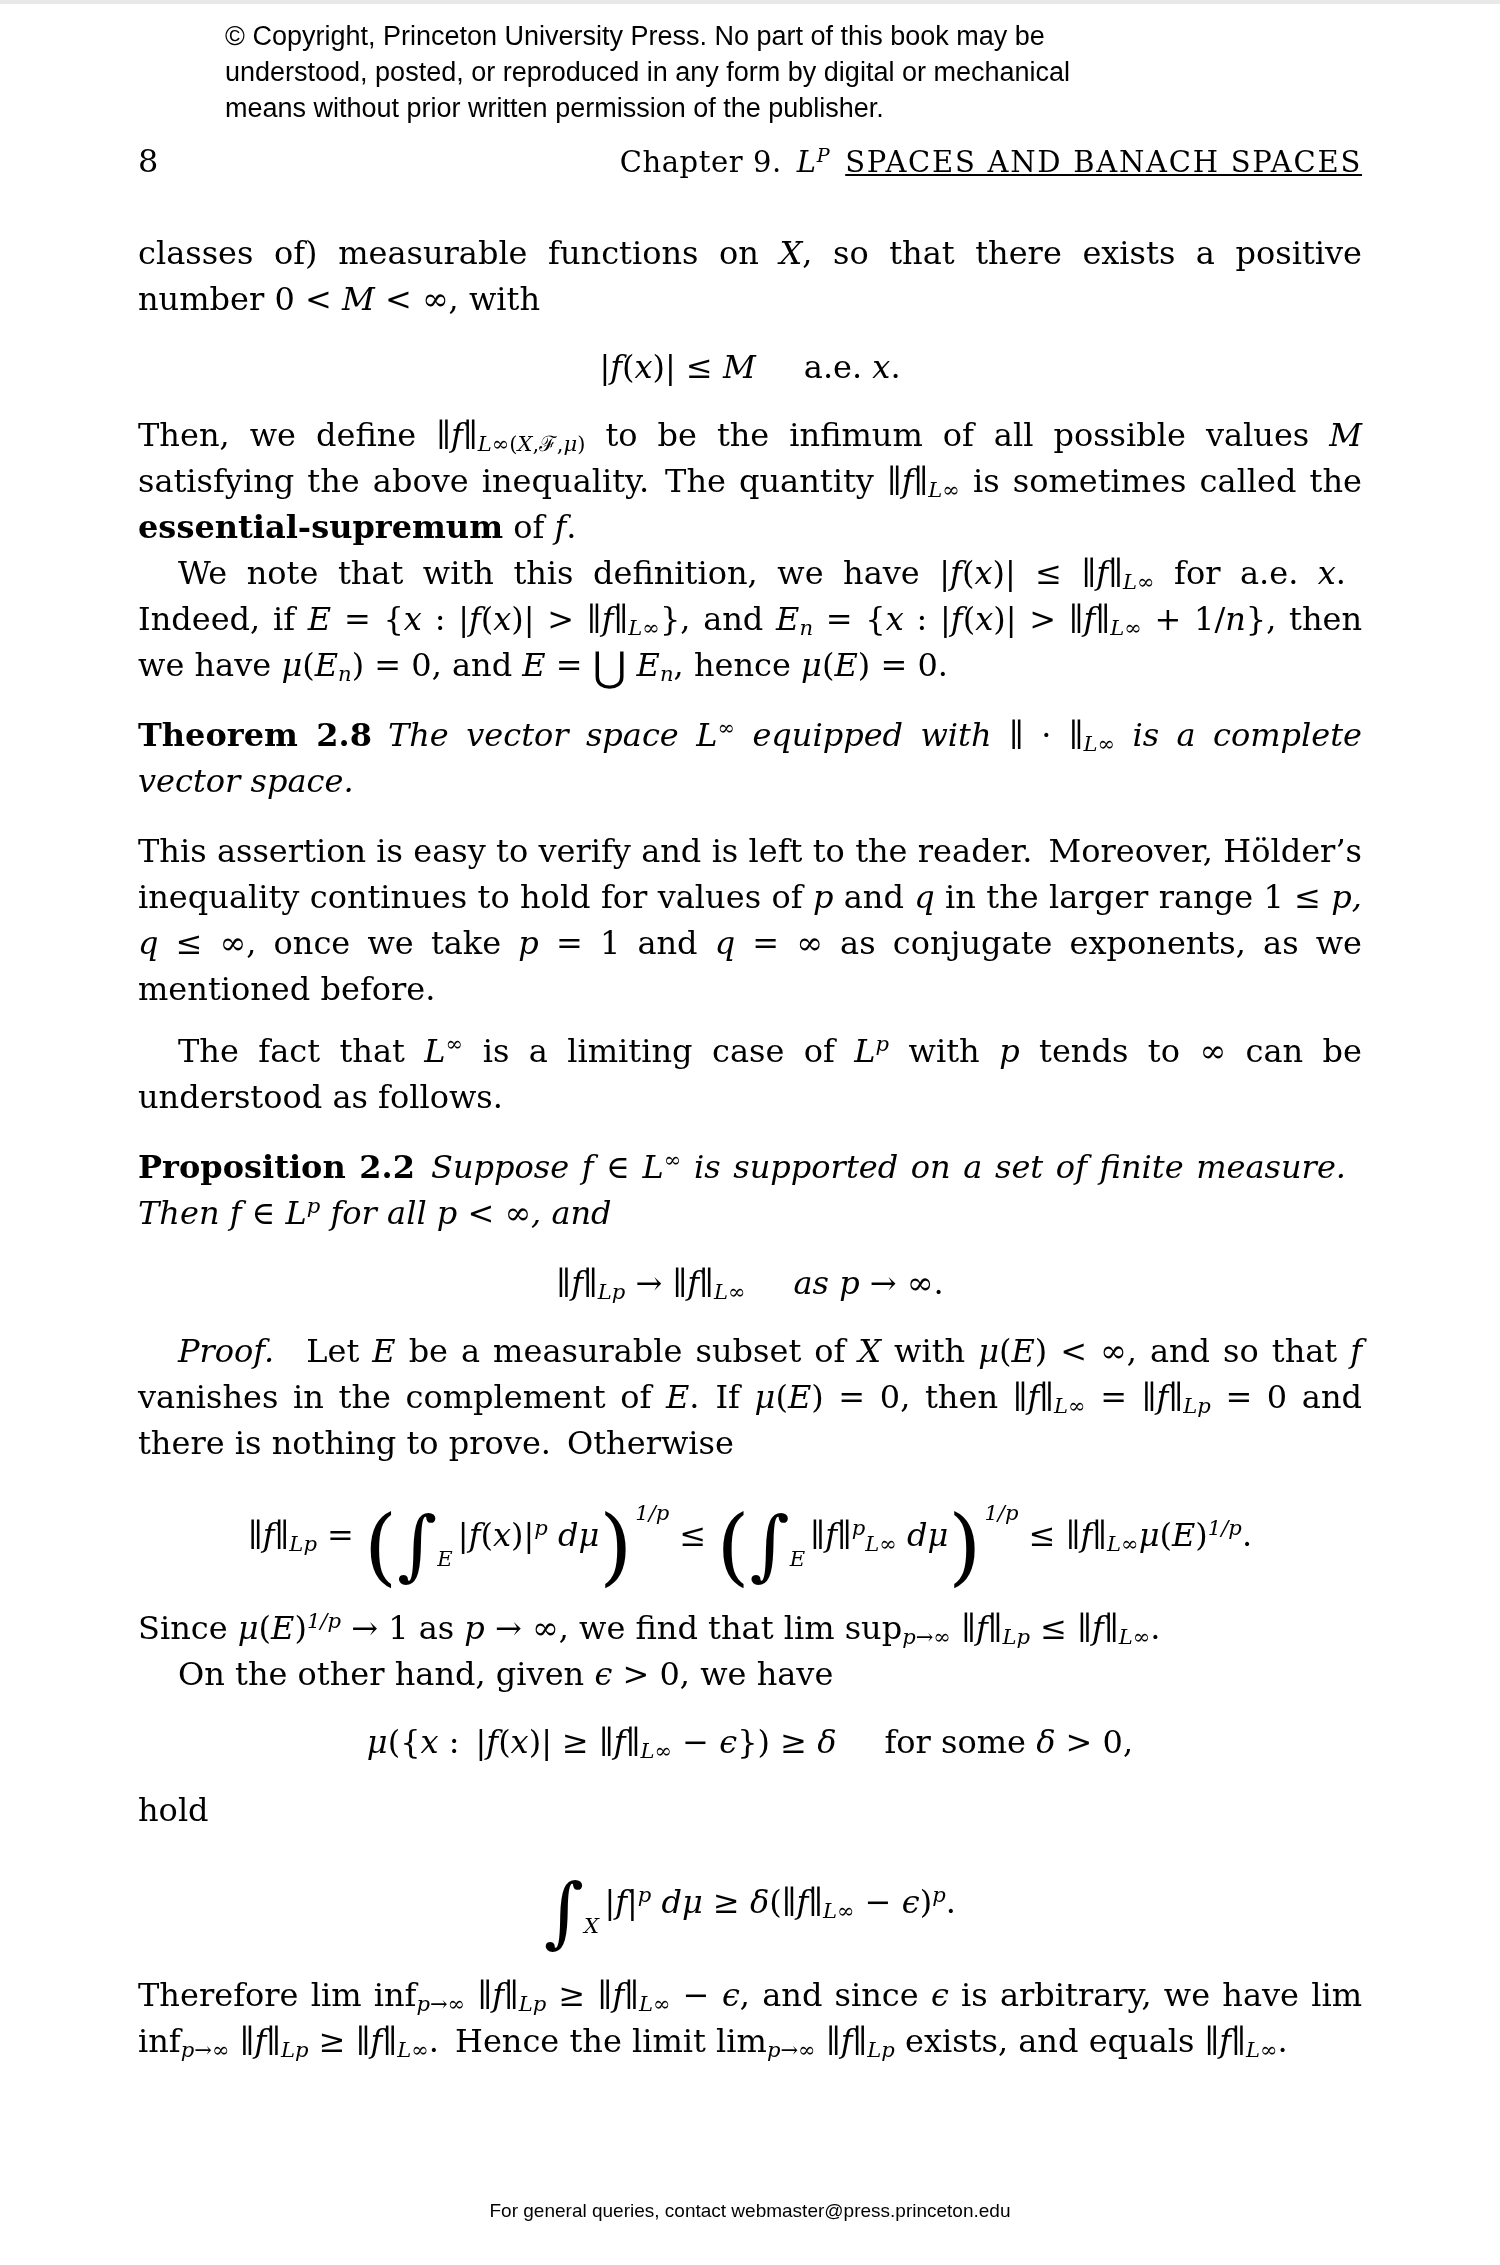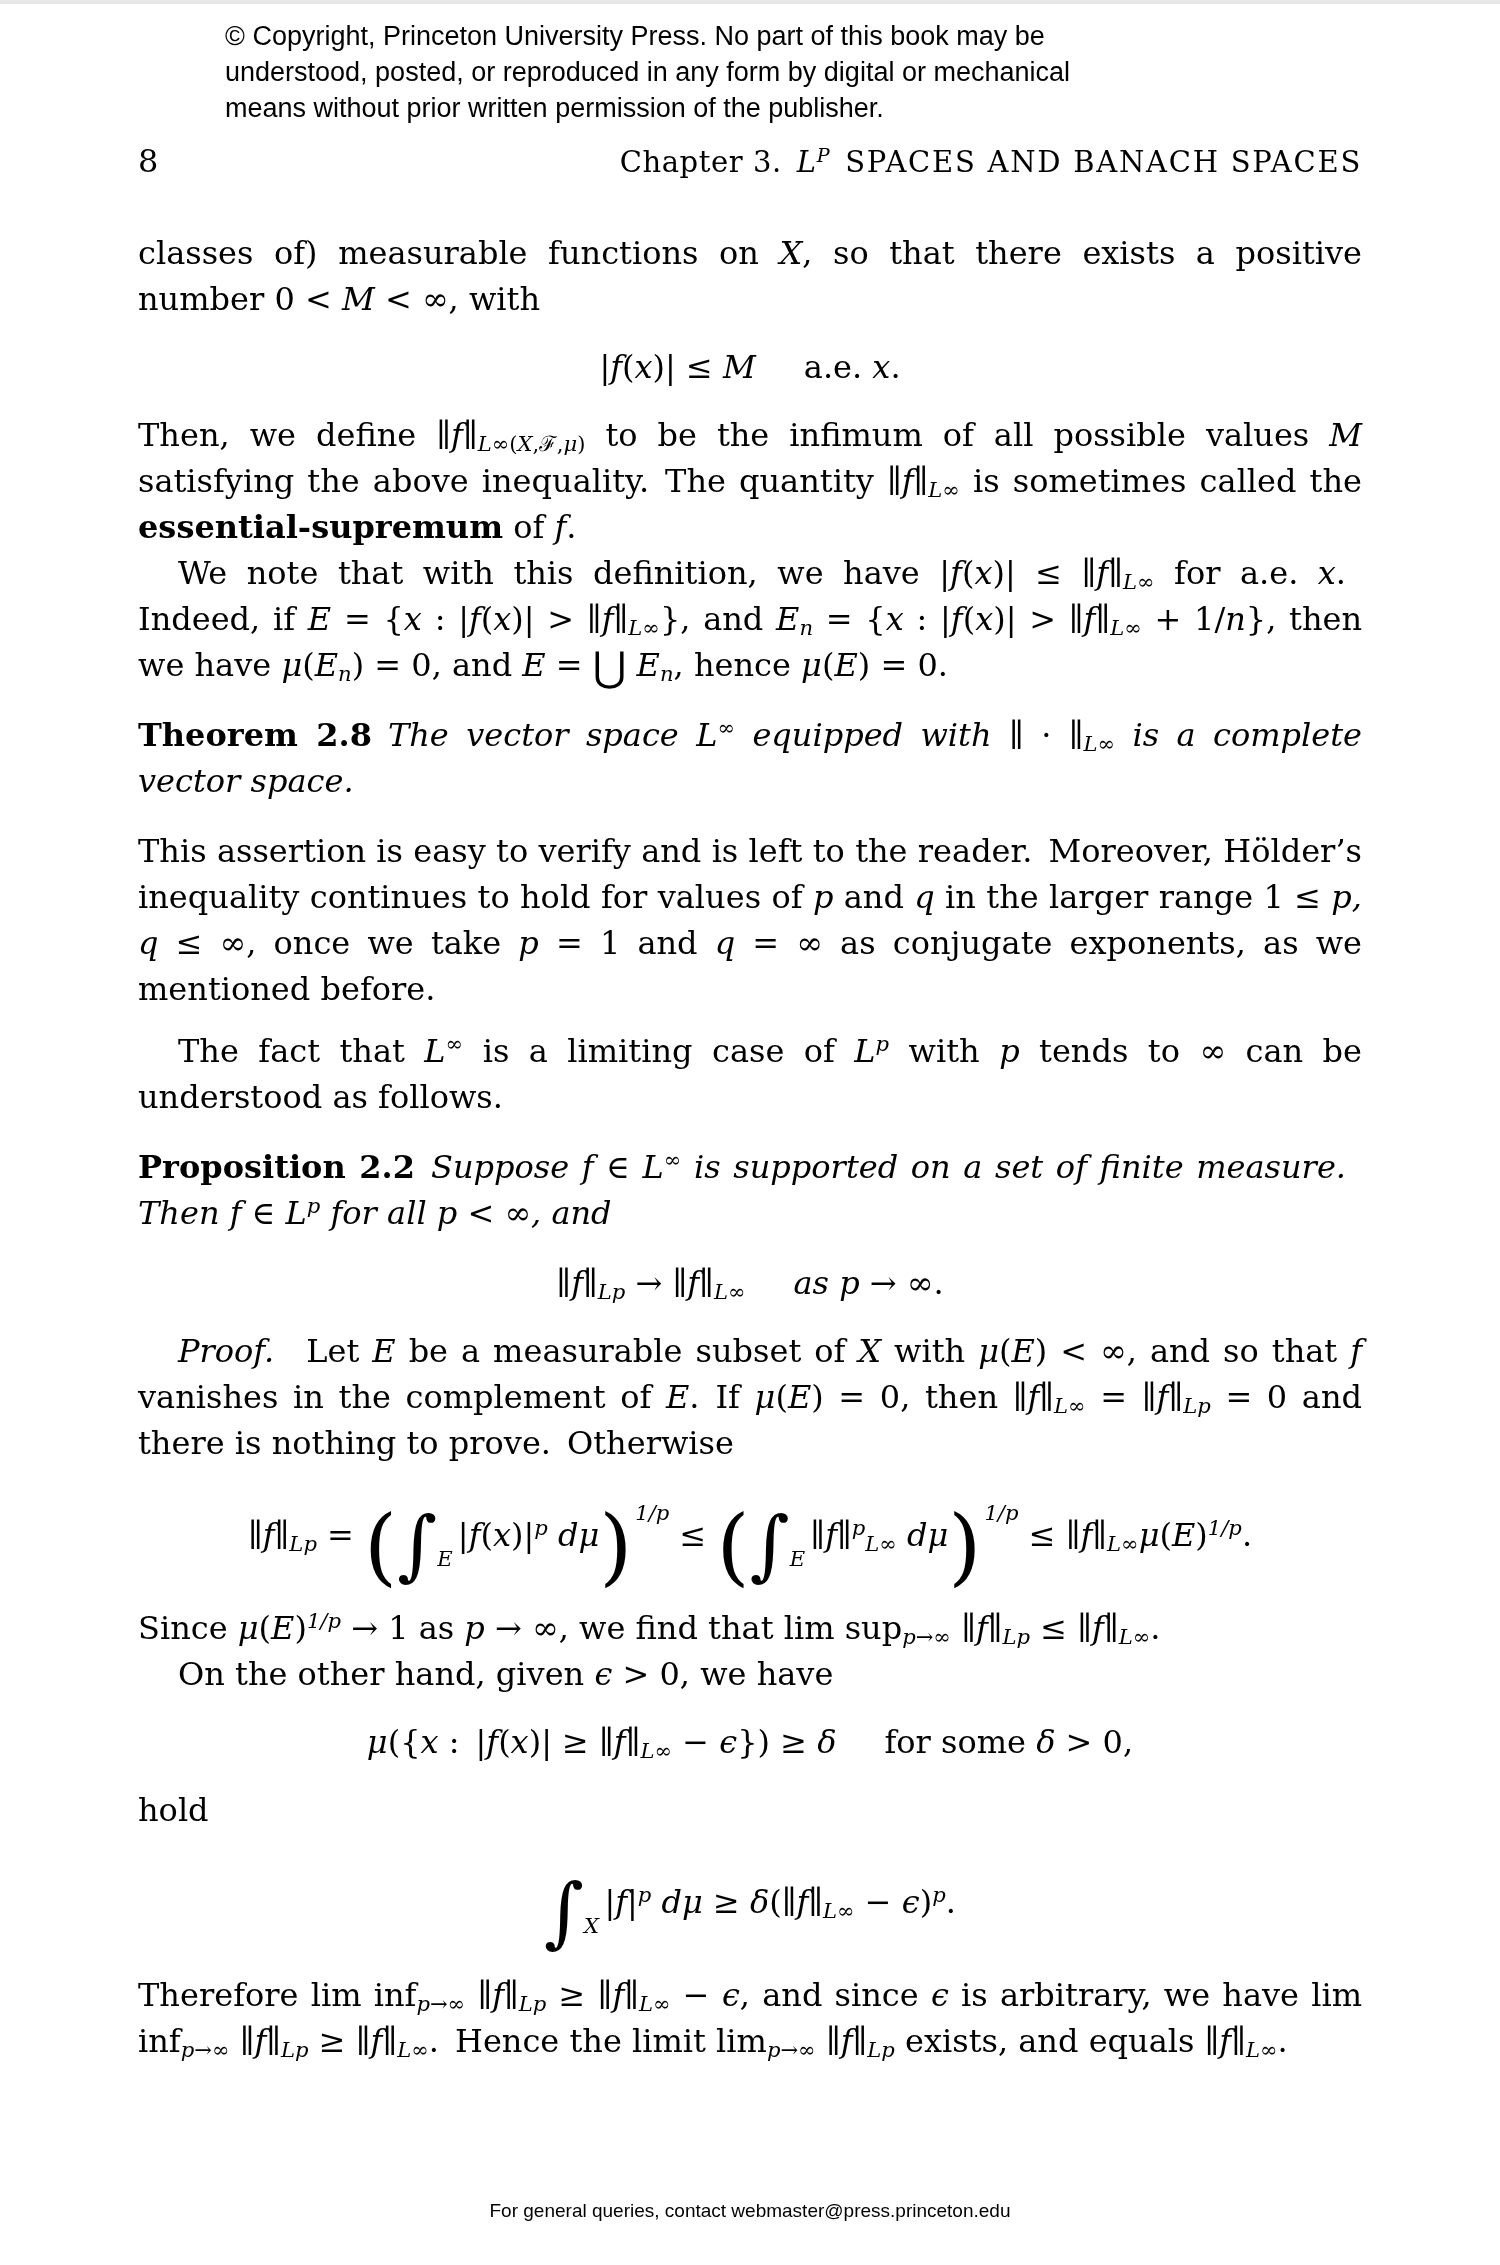--- a/index.html
+++ b/index.html
@@ -41,36 +41,36 @@
   
   .i{font-style:italic;}
   .b{font-weight:bold;}
   .sub{font-size:66%;vertical-align:-0.25em;line-height:0;}
   .sup{font-size:66%;vertical-align:0.5em;line-height:0;}
   .cup{font-size:128%;line-height:0;vertical-align:-0.12em;}
   .int{font-size:240%;line-height:0;vertical-align:-0.32em;font-weight:300;}
   .intsub{font-size:66%;vertical-align:-0.95em;line-height:0;margin-right:0.25em;}
   .bigp{font-size:265%;line-height:0;vertical-align:-0.34em;font-weight:200;}
   .parensup{font-size:66%;vertical-align:1.25em;line-height:0;margin-left:3px;}
-  .caps{letter-spacing:0.06em;}
+  .caps{letter-spacing:0.06em;text-decoration:underline;}
 </style>
 </head>
 <body>
 
 <div class="page">
 
   <div class="copyright">
     <div>© Copyright, Princeton University Press. No part of this book may be</div>
     <div>understood, posted, or reproduced in any form by digital or mechanical</div>
     <div>means without prior written permission of the publisher.</div>
   </div>
 
   <div class="pagehead">
     <span class="pagenum">8</span>
-    <span class="runninghead"><span>Chapter 3. </span><span class="i">L</span><span class="i sup">P</span><span> </span><span class="caps">SPACES AND BANACH SPACES</span></span>
+    <span class="runninghead"><span>Chapter 9. </span><span class="i">L</span><span class="i sup">P</span><span> </span><span class="caps">SPACES AND BANACH SPACES</span></span>
   </div>
 
   <div class="bodycol">
       <div class="para"><span>classes of) measurable functions on </span><span class="i">X</span><span>, so that there exists a positive number 0 &lt; </span><span class="i">M</span><span> &lt; ∞, with</span></div>
       <div class="display"><span>|</span><span class="i">f</span><span>(</span><span class="i">x</span><span>)| ≤ </span><span class="i">M</span><span>  a.e. </span><span class="i">x</span><span>.</span></div>
       <div class="para"><span>Then, we define ∥</span><span class="i">f</span><span>∥</span><span class="i sub">L</span><span class="sub">∞(</span><span class="i sub">X</span><span class="sub">,ℱ,</span><span class="i sub">μ</span><span class="sub">)</span><span> to be the infimum of all possible values </span><span class="i">M</span><span> satisfying the above inequality. The quantity ∥</span><span class="i">f</span><span>∥</span><span class="i sub">L</span><span class="sub">∞</span><span> is sometimes called the </span><span class="b">essential-supremum</span><span> of </span><span class="i">f</span><span>.</span></div>
       <div class="para indent"><span>We note that with this definition, we have |</span><span class="i">f</span><span>(</span><span class="i">x</span><span>)| ≤ ∥</span><span class="i">f</span><span>∥</span><span class="i sub">L</span><span class="sub">∞</span><span> for a.e. </span><span class="i">x</span><span>. Indeed, if </span><span class="i">E</span><span> = {</span><span class="i">x</span><span> : |</span><span class="i">f</span><span>(</span><span class="i">x</span><span>)| &gt; ∥</span><span class="i">f</span><span>∥</span><span class="i sub">L</span><span class="sub">∞</span><span>}, and </span><span class="i">E</span><span class="i sub">n</span><span> = {</span><span class="i">x</span><span> : |</span><span class="i">f</span><span>(</span><span class="i">x</span><span>)| &gt; ∥</span><span class="i">f</span><span>∥</span><span class="i sub">L</span><span class="sub">∞</span><span> + 1/</span><span class="i">n</span><span>}, then we have </span><span class="i">μ</span><span>(</span><span class="i">E</span><span class="i sub">n</span><span>) = 0, and </span><span class="i">E</span><span> = </span><span class="cup">⋃</span><span> </span><span class="i">E</span><span class="i sub">n</span><span>, hence </span><span class="i">μ</span><span>(</span><span class="i">E</span><span>) = 0.</span></div>
       <div class="thm"><span class="b">Theorem 2.8</span><span> </span><span class="i">The vector space </span><span class="i">L</span><span class="sup">∞</span><span class="i"> equipped with </span><span>∥ · ∥</span><span class="i sub">L</span><span class="sub">∞</span><span class="i"> is a complete vector space.</span></div>
       <div class="para"><span>This assertion is easy to verify and is left to the reader. Moreover, Hölder’s inequality continues to hold for values of </span><span class="i">p</span><span> and </span><span class="i">q</span><span> in the larger range 1 ≤ </span><span class="i">p, q</span><span> ≤ ∞, once we take </span><span class="i">p</span><span> = 1 and </span><span class="i">q</span><span> = ∞ as conjugate exponents, as we mentioned before.</span></div>
       <div class="para indent gap"><span>The fact that </span><span class="i">L</span><span class="sup">∞</span><span> is a limiting case of </span><span class="i">L</span><span class="i sup">p</span><span> with </span><span class="i">p</span><span> tends to ∞ can be understood as follows.</span></div>

